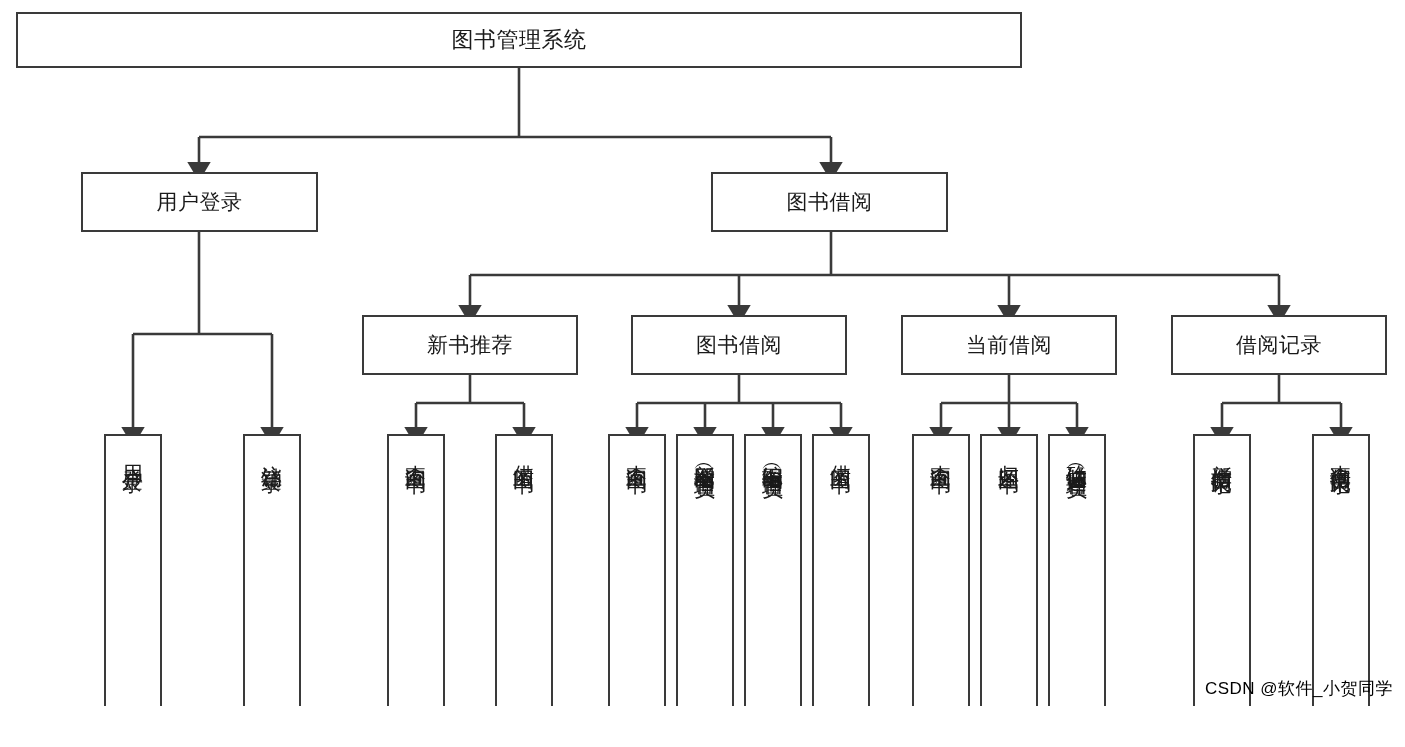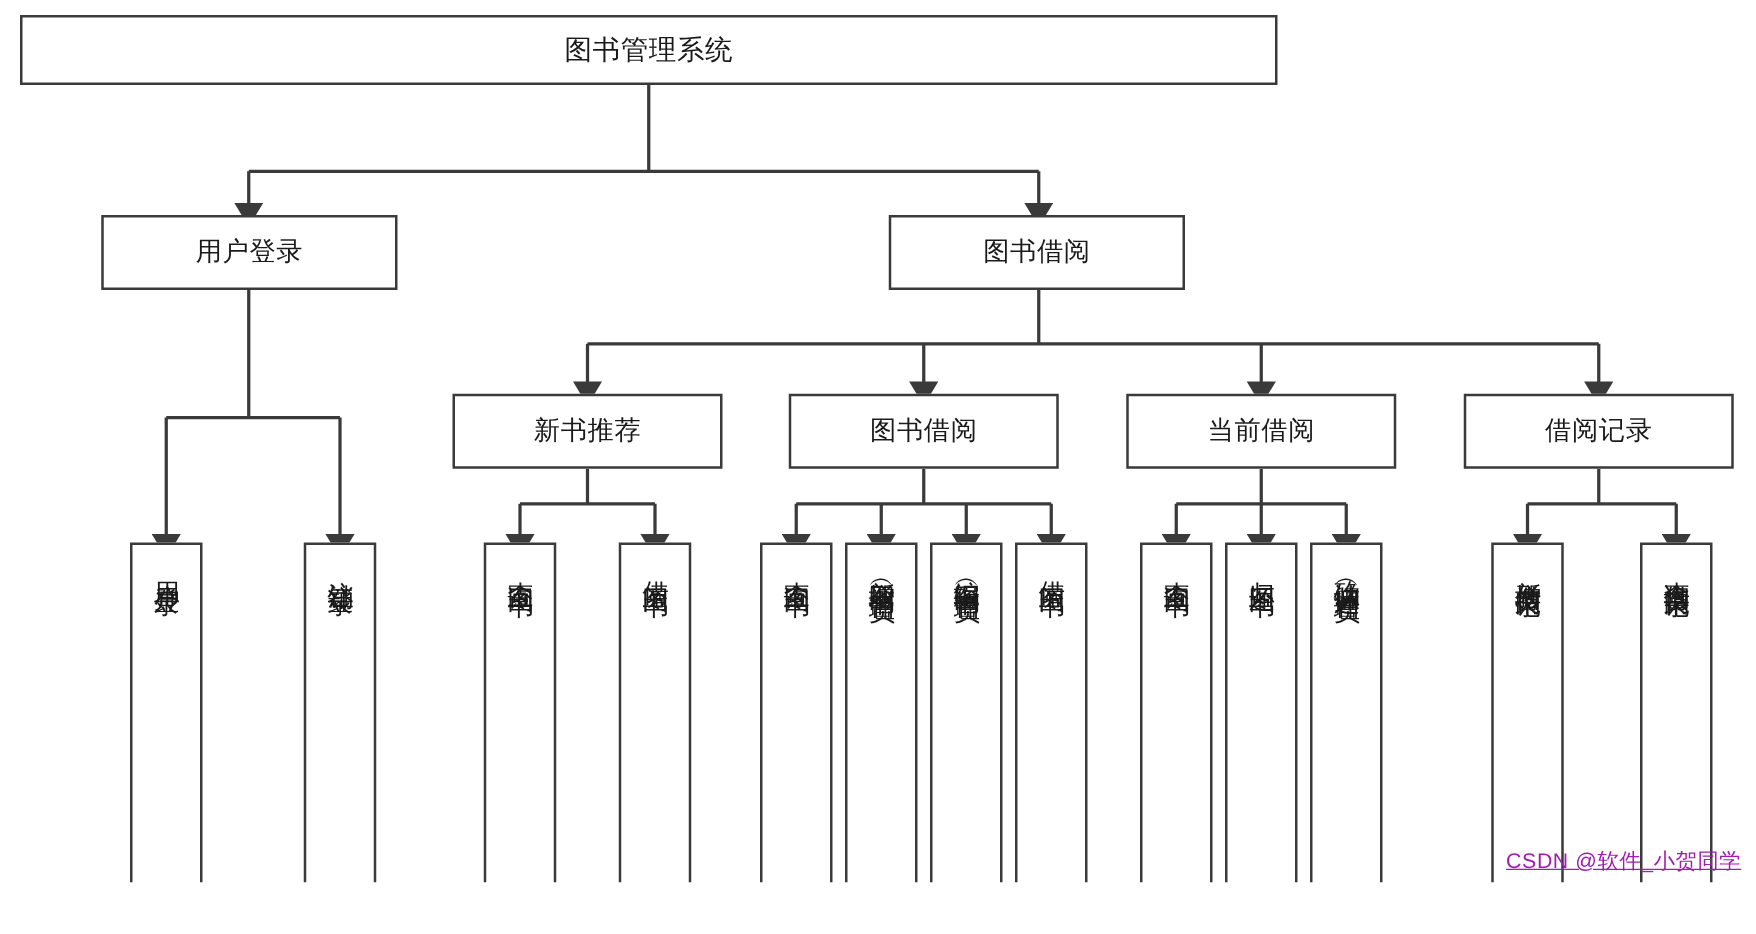--- a/index.html
+++ b/index.html
@@ -64,24 +64,23 @@
     white-space: nowrap;
   }
   .node.vert.tall .node-label {
     letter-spacing: 2px;
   }
   #watermark {
     position: absolute;
     right: 12px;
     bottom: 6px;
     font-size: 17px;
-    color: #a21caf;
+    color: #000000;
     letter-spacing: 0.5px;
     white-space: nowrap;
-    text-decoration: underline;
   }
 </style>
 </head>
 <body>
 
 <div id="diagram-root">
 
   <svg id="edge-layer" viewBox="0 0 1405 747" width="1405" height="747" xmlns="http://www.w3.org/2000/svg">
     <defs>
       <marker id="arrowhead" markerWidth="9" markerHeight="9" refX="1.5" refY="4.5" orient="auto" markerUnits="strokeWidth">

